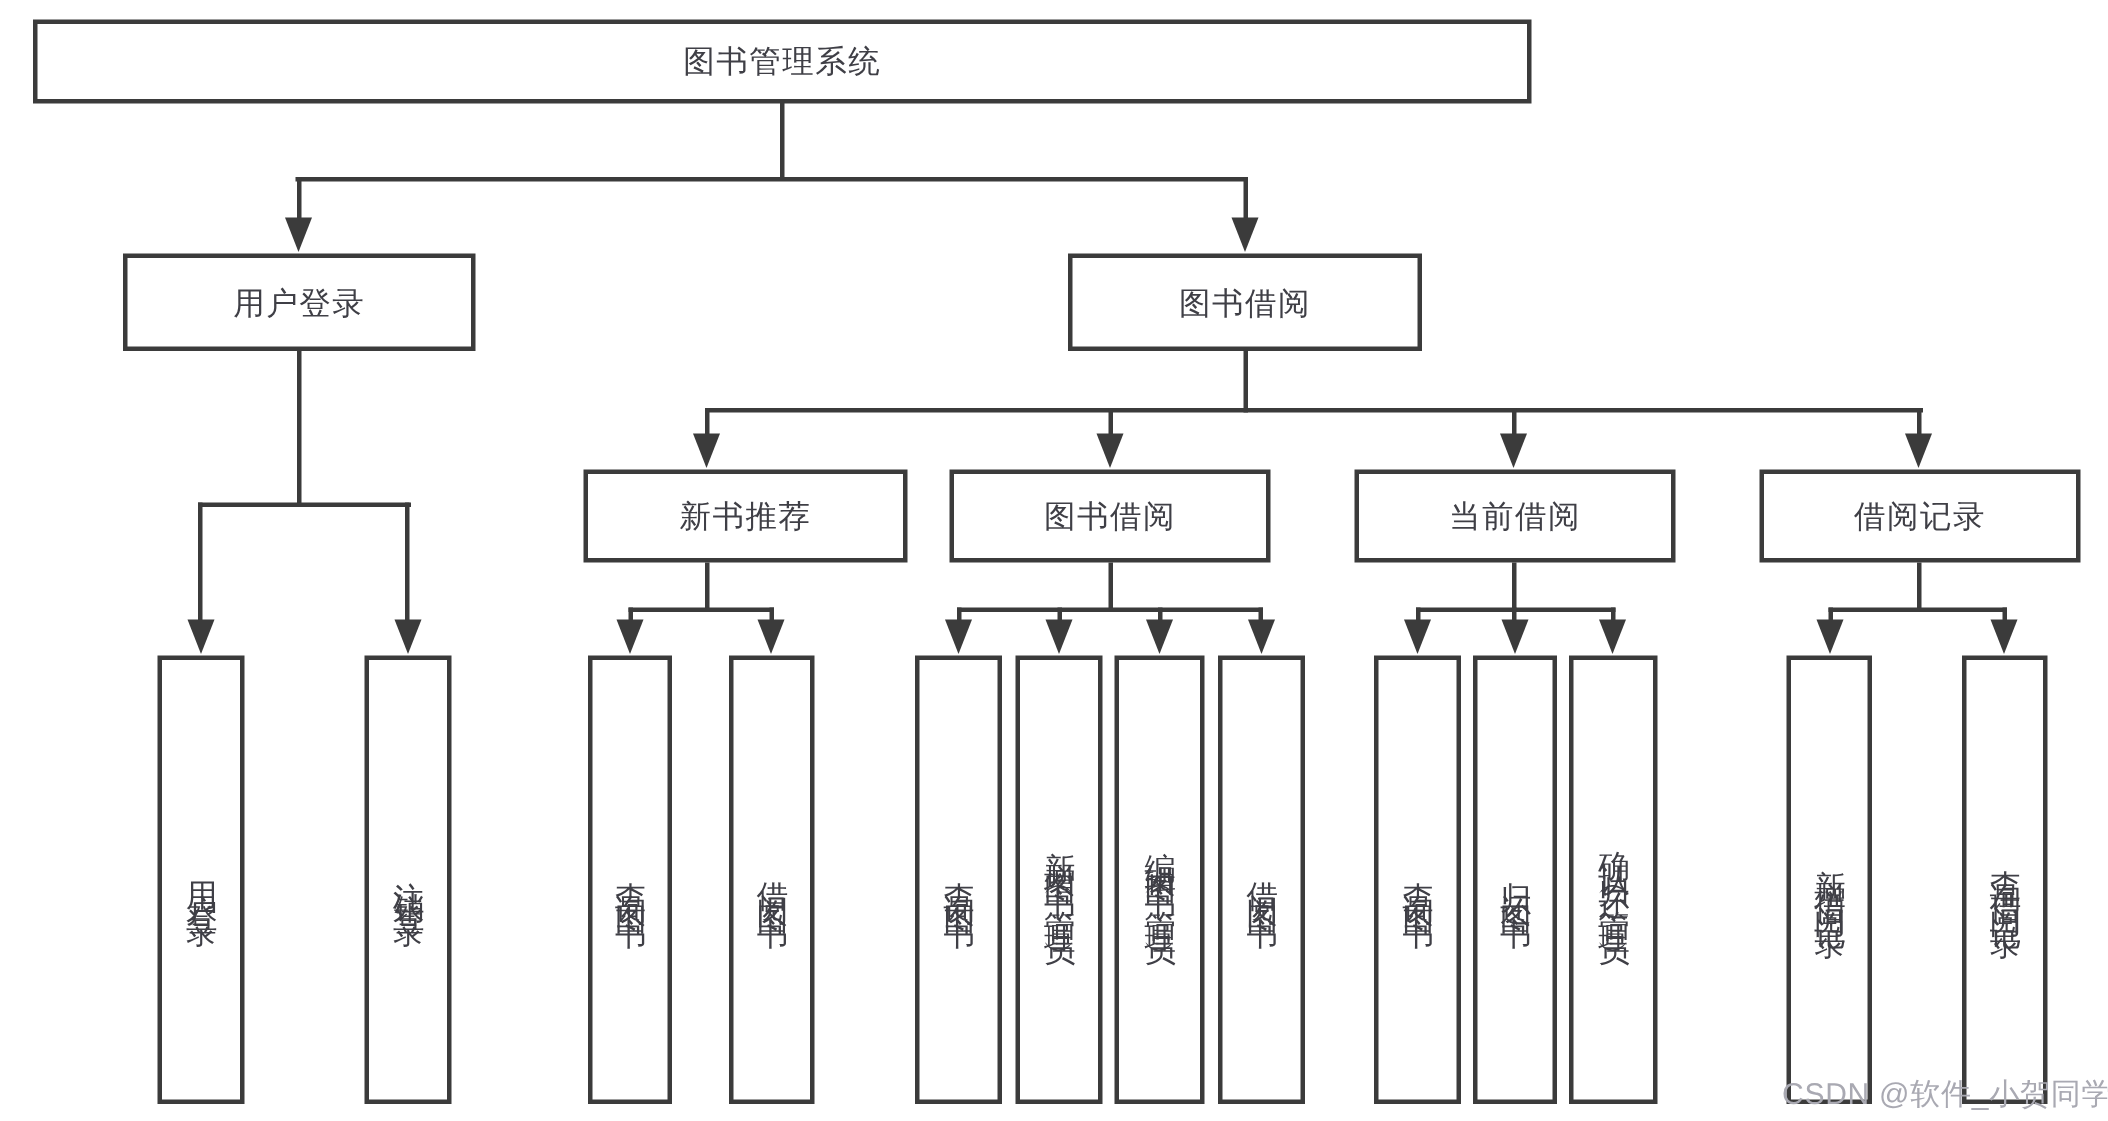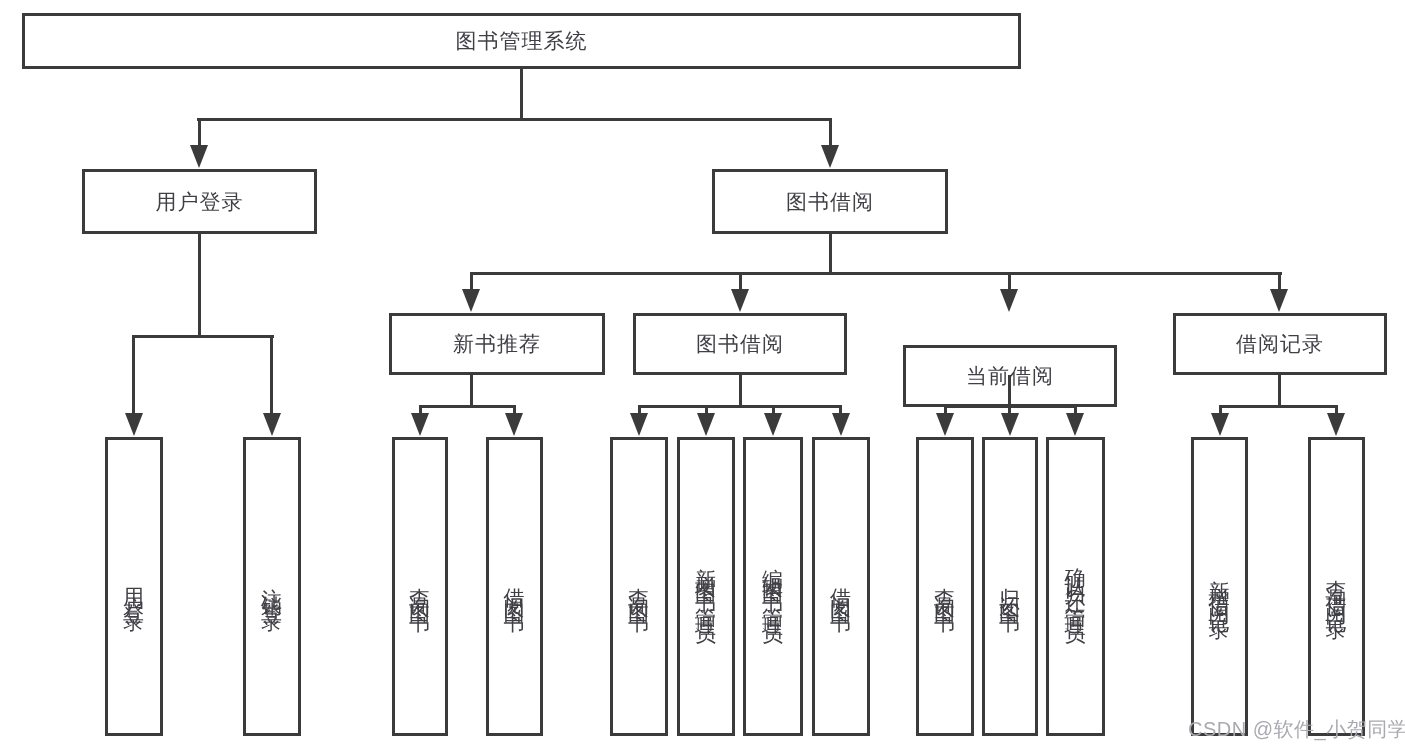--- a/index.html
+++ b/index.html
@@ -46,21 +46,21 @@
   </div>
 
   <div class="node" style="left:363px;top:313px;width:216px;height:62px;margin-left:26px;">
     <span>新书推荐</span>
   </div>
 
   <div class="node" style="left:633px;top:313px;width:214px;height:62px;">
     <span>图书借阅</span>
   </div>
 
-  <div class="node" style="left:903px;top:313px;width:214px;height:62px;margin-top:32px;">
+  <div class="node" style="left:903px;top:313px;width:214px;height:62px;">
     <span>当前借阅</span>
   </div>
 
   <div class="node" style="left:1173px;top:313px;width:214px;height:62px;">
     <span>借阅记录</span>
   </div>
 
   <div class="node" style="left:105px;top:437px;width:58px;height:299px;">
     <span class="vtext">用户登录</span>
   </div>

